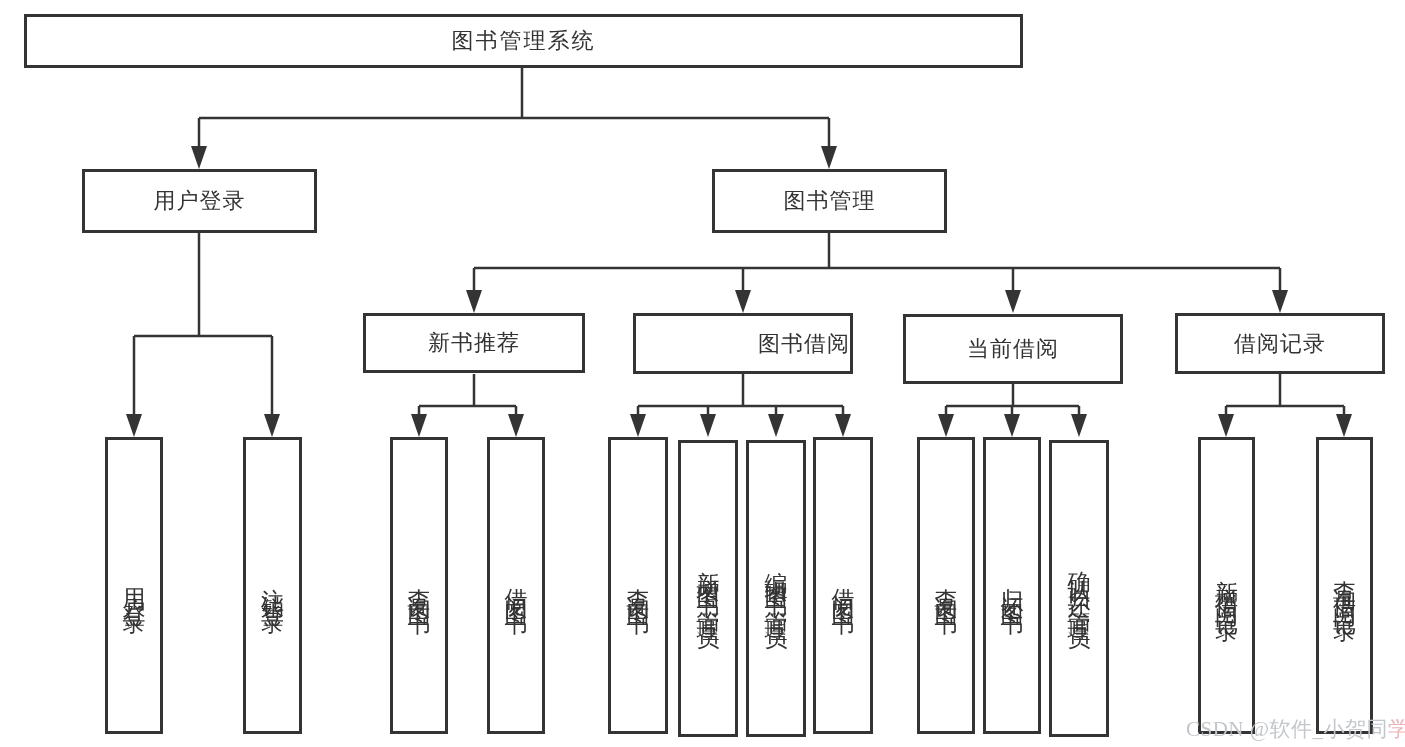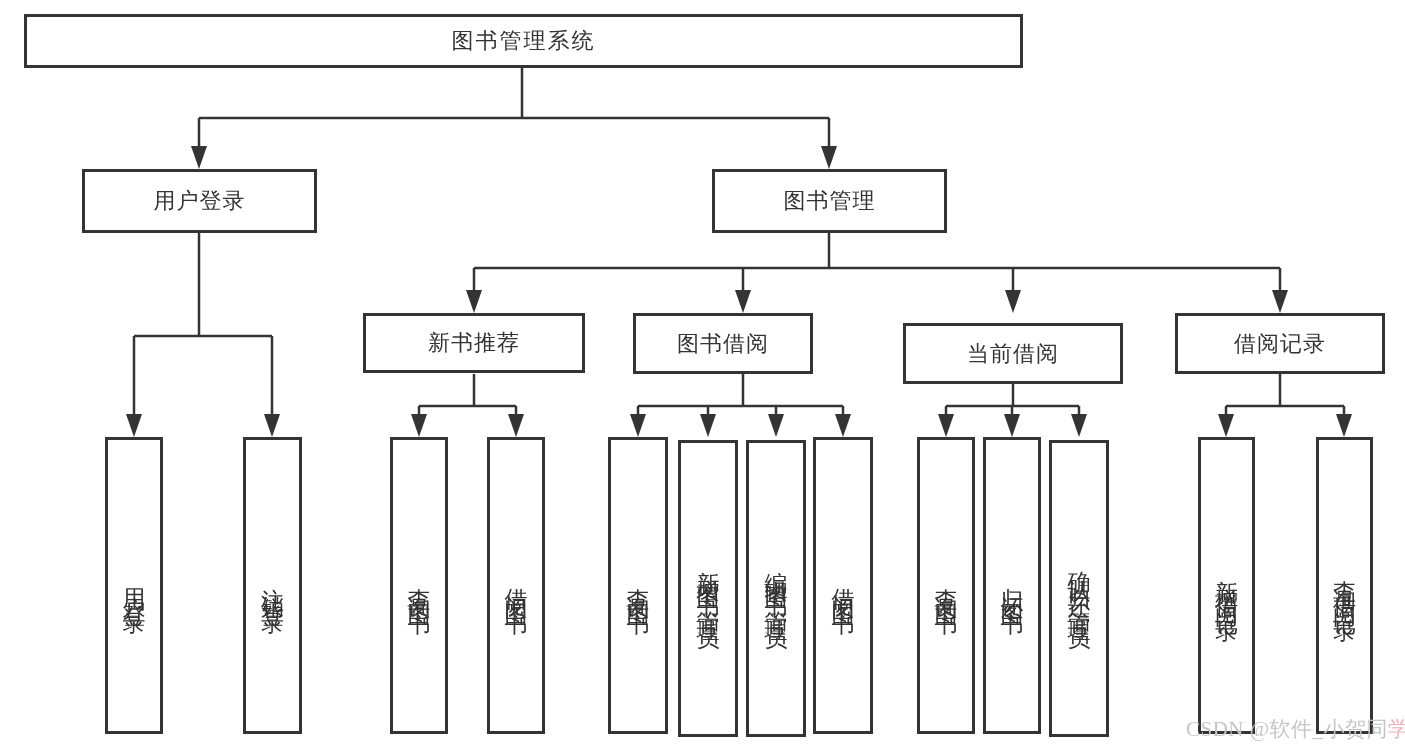--- a/index.html
+++ b/index.html
@@ -94,24 +94,24 @@
   <div class="node hbox" style="left:82px; top:169px; width:235px; height:64px;">
     <span>用户登录</span>
   </div>
   <div class="node hbox" style="left:712px; top:169px; width:235px; height:64px;">
     <span>图书管理</span>
   </div>
 
   <div class="node hbox" style="left:363px; top:313px; width:222px; height:60px;">
     <span>新书推荐</span>
   </div>
-  <div class="node hbox" style="left:633px; top:313px; width:180px; height:61px;">
+  <div class="node hbox" style="left:633px; top:313px; width:220px; height:61px;justify-content:flex-end;">
     <span>图书借阅</span>
   </div>
-  <div class="node hbox" style="left:903px; top:323px; width:220px; height:61px;">
+  <div class="node hbox" style="left:903px; top:314px; width:220px; height:70px;">
     <span>当前借阅</span>
   </div>
   <div class="node hbox" style="left:1175px; top:313px; width:210px; height:61px;">
     <span>借阅记录</span>
   </div>
 
   <div class="node vbox" style="left:105px; top:437px; width:58px; height:297px;">
     <span class="vtext">用户登录</span>
   </div>
   <div class="node vbox" style="left:243px; top:437px; width:59px; height:297px;">

